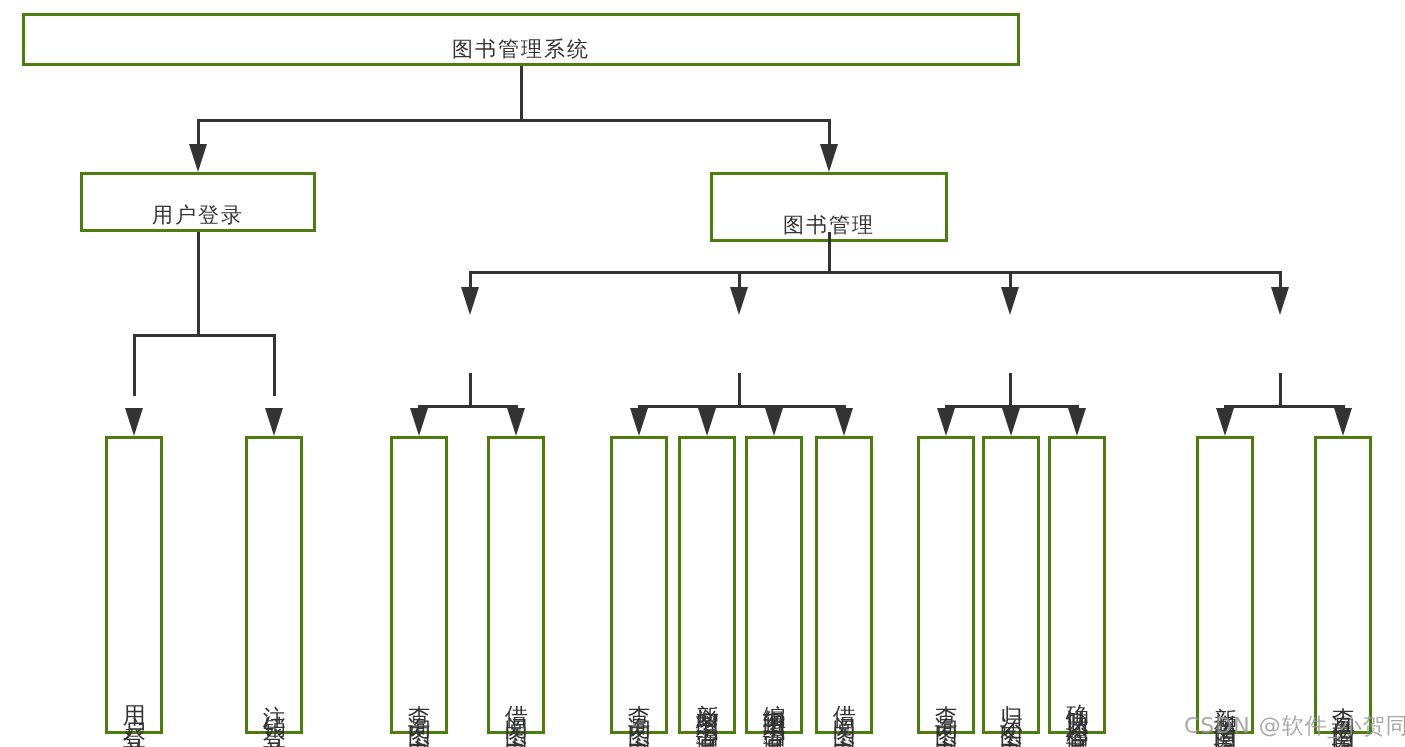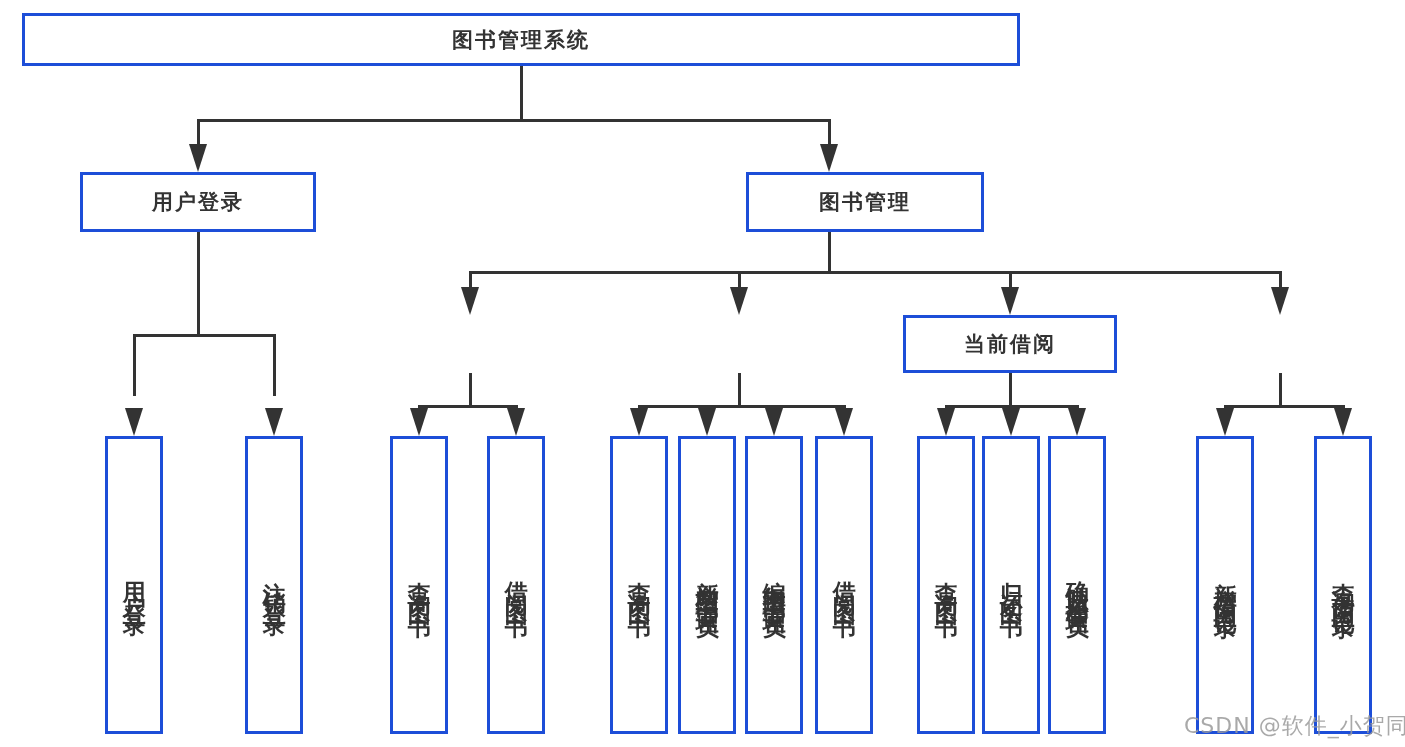--- a/index.html
+++ b/index.html
@@ -4,22 +4,22 @@
 <title>图书管理系统</title>
 <style>
   html,body { margin:0; padding:0; background:#fff; }
   .canvas {
     position:relative; width:1405px; height:747px; background:#ffffff;
     overflow:hidden;
     font-family:"DejaVu Sans","Liberation Sans",sans-serif;
   }
   .box {
     position:absolute; box-sizing:border-box; background:#ffffff;
-    border:3px solid #1d4ed8; color:#333333;
-    display:flex; align-items:center; justify-content:center;font-weight:bold;
+    border:3px solid #4d7c0f; color:#333333;
+    display:flex; align-items:flex-end; justify-content:center;
   }
   .hbox { font-size:21px; letter-spacing:2px; }
   .vbox { width:58px; top:436px; height:298px; }
   .vtext {
     writing-mode:vertical-rl; text-orientation:mixed;
     font-size:23px; line-height:1.1; letter-spacing:11px; color:#333333;
   }
   .vtext.mid  { letter-spacing:7px; }
   .vtext.long { letter-spacing:5px; }
   .vline { position:absolute; width:3px;  background:#333333; }
@@ -47,21 +47,21 @@
   <div class="vline" style="left:520px;top:66px;height:55px"></div>
   <div class="hline" style="left:197px;top:119px;width:634px"></div>
   <div class="vline" style="left:197px;top:119px;height:30px"></div>
   <div class="arrow" style="left:189px;top:144px"></div>
   <div class="vline" style="left:828px;top:119px;height:30px"></div>
   <div class="arrow" style="left:820px;top:144px"></div>
 
   <div class="box hbox" style="left:80px;top:172px;width:236px;height:60px">
     <span>用户登录</span>
   </div>
-  <div class="box hbox" style="left:746px;top:172px;width:238px;height:60px">
+  <div class="box hbox" style="left:710px;top:172px;width:238px;height:70px">
     <span>图书管理</span>
   </div>
 
   <div class="vline" style="left:197px;top:232px;height:105px"></div>
   <div class="hline" style="left:133px;top:334px;width:143px"></div>
   <div class="vline" style="left:133px;top:334px;height:62px"></div>
   <div class="arrow" style="left:125px;top:408px"></div>
   <div class="vline" style="left:273px;top:334px;height:62px"></div>
   <div class="arrow" style="left:265px;top:408px"></div>
 
@@ -69,23 +69,20 @@
   <div class="hline" style="left:469px;top:271px;width:813px"></div>
   <div class="vline" style="left:469px;top:271px;height:20px"></div>
   <div class="arrow" style="left:461px;top:287px"></div>
   <div class="vline" style="left:738px;top:271px;height:20px"></div>
   <div class="arrow" style="left:730px;top:287px"></div>
   <div class="vline" style="left:1009px;top:271px;height:20px"></div>
   <div class="arrow" style="left:1001px;top:287px"></div>
   <div class="vline" style="left:1279px;top:271px;height:20px"></div>
   <div class="arrow" style="left:1271px;top:287px"></div>
 
-  <div class="box hbox" style="left:903px;top:315px;width:214px;height:58px">
-    <span>当前借阅</span>
-  </div>
 
   <div class="vline" style="left:469px;top:373px;height:35px"></div>
   <div class="hline" style="left:418px;top:405px;width:100px"></div>
   <div class="arrow" style="left:410px;top:408px"></div>
   <div class="arrow" style="left:507px;top:408px"></div>
 
   <div class="vline" style="left:738px;top:373px;height:35px"></div>
   <div class="hline" style="left:638px;top:405px;width:208px"></div>
   <div class="arrow" style="left:630px;top:408px"></div>
   <div class="arrow" style="left:698px;top:408px"></div>

